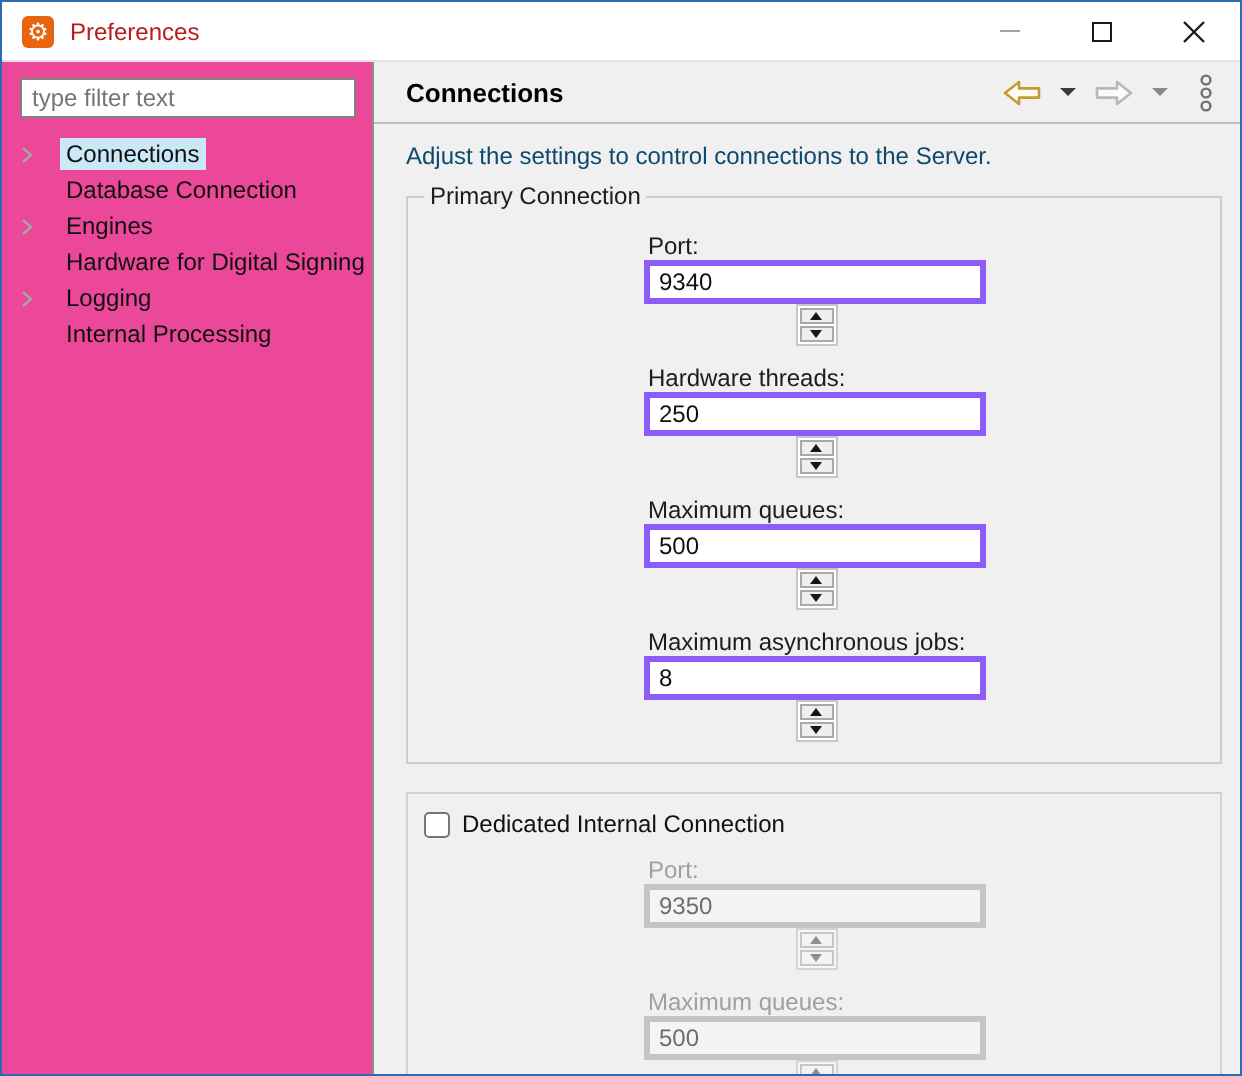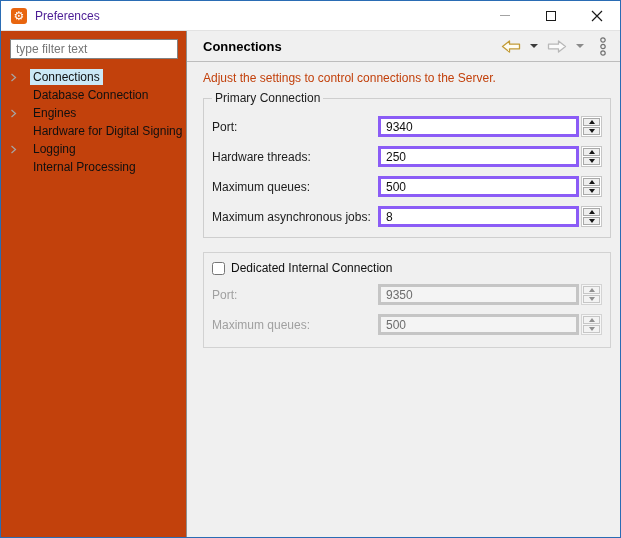--- a/index.html
+++ b/index.html
@@ -4,54 +4,54 @@
 <style>
   * { margin:0; padding:0; box-sizing:border-box; }
   html,body { background:#ffffff; }
   body { font-family:"Liberation Sans","DejaVu Sans",sans-serif; font-size:12px; color:#1c1c1c; }
 
   .window { width:621px; height:538px; background:#ffffff; border:1px solid #2a6cb4; position:relative; overflow:hidden; }
 
   
   .titlebar { height:30px; display:flex; align-items:center; padding-left:10px; background:#ffffff; border-bottom:1px solid #e3e3e3; }
   .app-icon { width:16px; height:16px; border-radius:3px; background:#e8650f; color:#ffffff; display:flex; align-items:center; justify-content:center; font-size:12px; line-height:16px; margin-right:8px; flex:0 0 auto; }
-  .win-title { flex:1; font-size:12px; color:#4c1d95; }
+  .win-title { flex:1; font-size:12px; color:#b91c1c; }
   .caption-btns { display:flex; height:30px; }
   .caption-btn { width:46px; height:30px; display:flex; align-items:center; justify-content:center; background:transparent; border:none; cursor:default; }
   .glyph-min { width:10px; height:1px; background:#a3a3a3; }
   .glyph-max { width:10px; height:10px; border:1px solid #1a1a1a; background:transparent; }
 
   
   .body { display:flex; height:506px; }
 
-  .sidebar { width:186px; flex:0 0 auto; background:#c2410c; border-right:1px solid #8f8f8f; padding-top:8px; }
+  .sidebar { width:186px; flex:0 0 auto; background:#ec4899; border-right:1px solid #8f8f8f; padding-top:8px; }
   .filter-input { display:block; width:168px; height:20px; margin:0 9px; border:1px solid #828282; padding:2px 5px; font-family:inherit; font-size:12px; color:#3c3c3c; background:#ffffff; }
   .filter-input::placeholder { color:#757575; opacity:1; }
 
   .tree { margin-top:9px; }
   .tree-row { height:18px; display:flex; align-items:center; padding-left:8px; cursor:default; white-space:nowrap; overflow:hidden; }
   .tw { width:9px; flex:0 0 auto; display:flex; align-items:center; justify-content:center; }
   .tree-label { margin-left:12px; padding:1px 3px; color:#101010; }
   .tree-label.selected { background:#cbe8f6; }
 
   
   .content { flex:1; background:#f0f0f0; display:flex; flex-direction:column; min-width:0; }
   .content-header { height:31px; flex:0 0 auto; display:flex; align-items:center; padding:0 12px 0 16px; border-bottom:1px solid #bdbdbd; }
   .page-title { flex:1; font-weight:bold; font-size:13px; color:#000000; }
   .nav { display:flex; align-items:center; gap:4px; }
   .nav-btn { background:transparent; border:none; padding:1px; display:flex; align-items:center; }
   .caret { width:0; height:0; border-left:4px solid transparent; border-right:4px solid transparent; border-top:4px solid #3b3b3b; margin:0 3px; }
   .caret.dim { border-top-color:#8a8a8a; }
 
-  .desc { padding:9px 24px 3px 16px; color:#c2410c; }
+  .desc { padding:9px 24px 3px 16px; color:#0c4a6e; }
 
   fieldset.group { margin:3px 9px 0 16px; border:1px solid #cecece; padding:2px 8px 10px 8px; }
   fieldset.group legend { padding:0 3px; color:#1c1c1c; }
 
-  .field-row { display:flex; align-items:center; margin-top:9px; }
+  .field-row { display:flex; align-items:center; margin-top:9px;flex-direction:column; }
   .field-label { width:166px; flex:0 0 auto; color:#1c1c1c; }
   .field-input { flex:1; min-width:0; height:21px; border:3px solid #8b5cf6; background:#ffffff; padding:1px 5px; font-family:inherit; font-size:12px; color:#101010; }
 
   .spin { width:21px; height:21px; flex:0 0 auto; margin-left:2px; border:1px solid #c6c6c6; background:#ffffff; padding:1px; display:flex; flex-direction:column; }
   .spin button { flex:1; border:1px solid #a9a9a9; background:#efefef; padding:0; display:flex; align-items:center; justify-content:center; }
   .spin button + button { margin-top:1px; }
   .tri-up { width:0; height:0; border-left:3px solid transparent; border-right:3px solid transparent; border-bottom:4px solid #151515; }
   .tri-dn { width:0; height:0; border-left:3px solid transparent; border-right:3px solid transparent; border-top:4px solid #151515; }
 
   .box-group { margin:14px 9px 0 16px; border:1px solid #d2d2d2; padding:8px 8px 12px 8px; }

